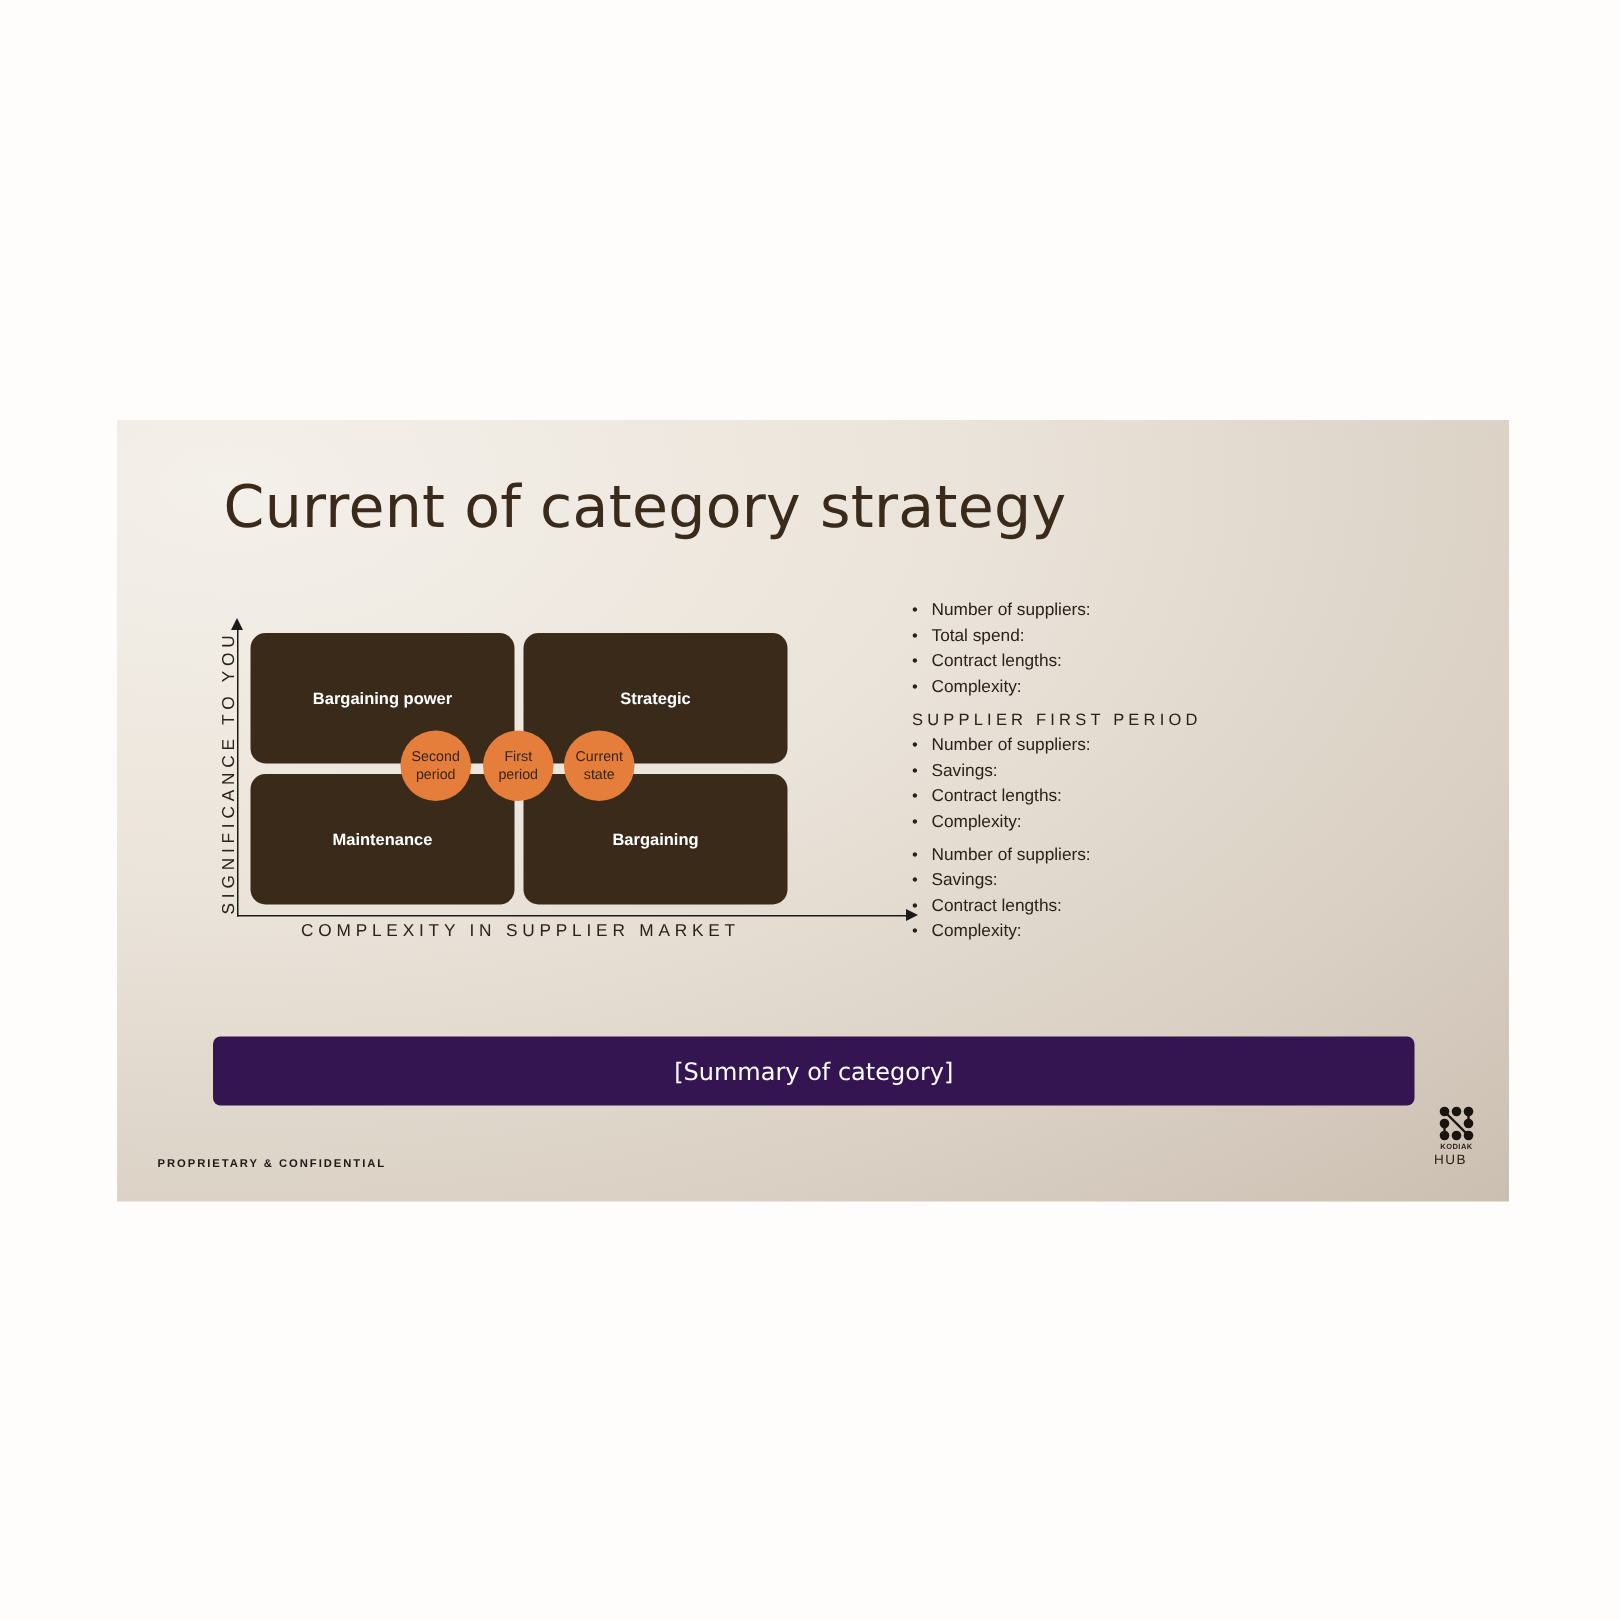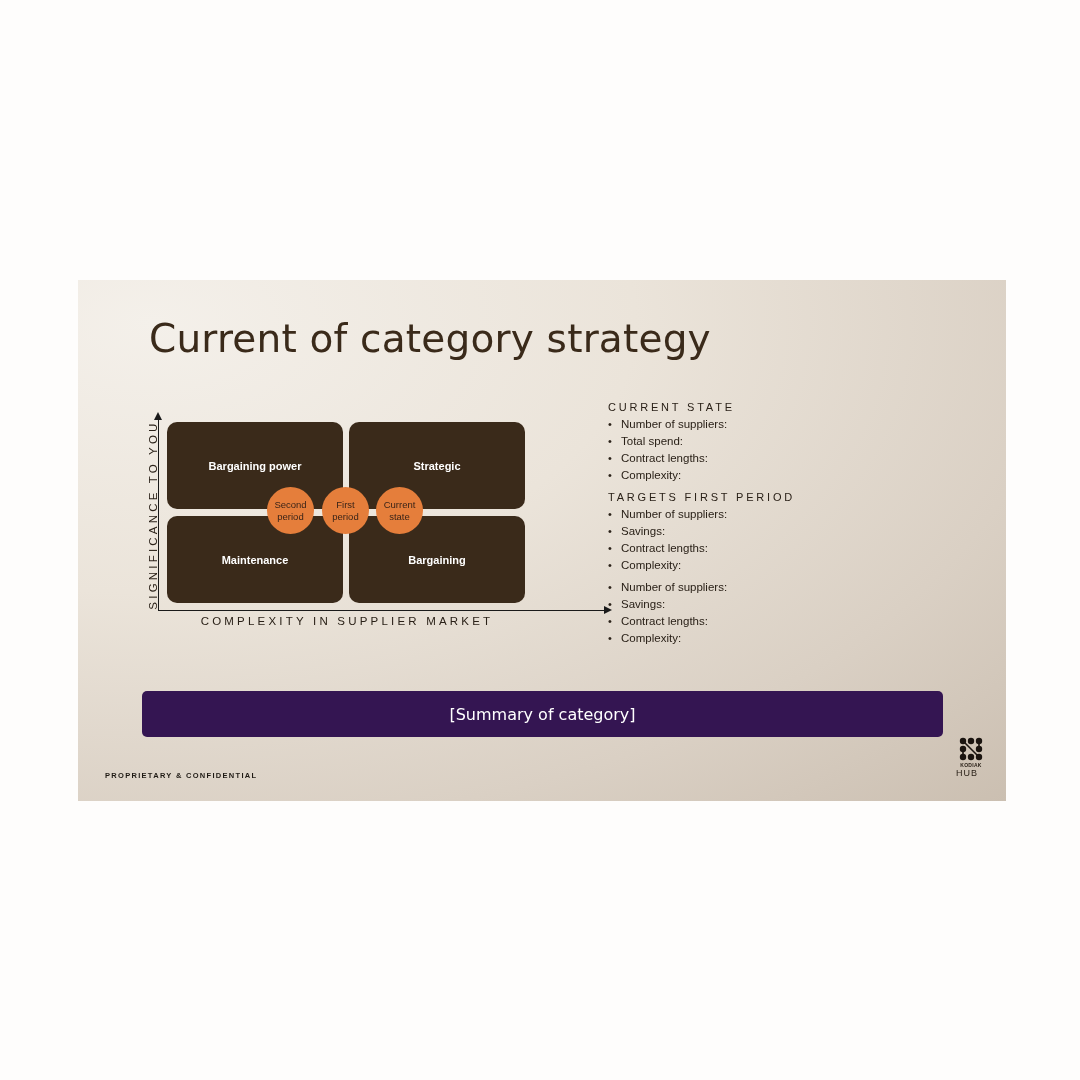--- a/index.html
+++ b/index.html
@@ -98,40 +98,39 @@
       <span>period</span>
     </div>
     <div class="circle c3">
       <span>Current</span>
       <span>state</span>
     </div>
   </div>
 
   <div class="targets">
     <div class="section">
-      <div class="section-title">CURRENT STATE</div>
       <div class="bullet">
           <span class="dot">•</span>
           <span>Number of suppliers:</span>
         </div>
       <div class="bullet">
           <span class="dot">•</span>
           <span>Total spend:</span>
         </div>
       <div class="bullet">
           <span class="dot">•</span>
           <span>Contract lengths:</span>
         </div>
       <div class="bullet">
           <span class="dot">•</span>
           <span>Complexity:</span>
         </div>
     </div>
     <div class="section">
-      <div class="section-title">TARGETS FIRST PERIOD</div>
+      <div class="section-title">SUPPLIER FIRST PERIOD</div>
       <div class="bullet">
           <span class="dot">•</span>
           <span>Number of suppliers:</span>
         </div>
       <div class="bullet">
           <span class="dot">•</span>
           <span>Savings:</span>
         </div>
       <div class="bullet">
           <span class="dot">•</span>

